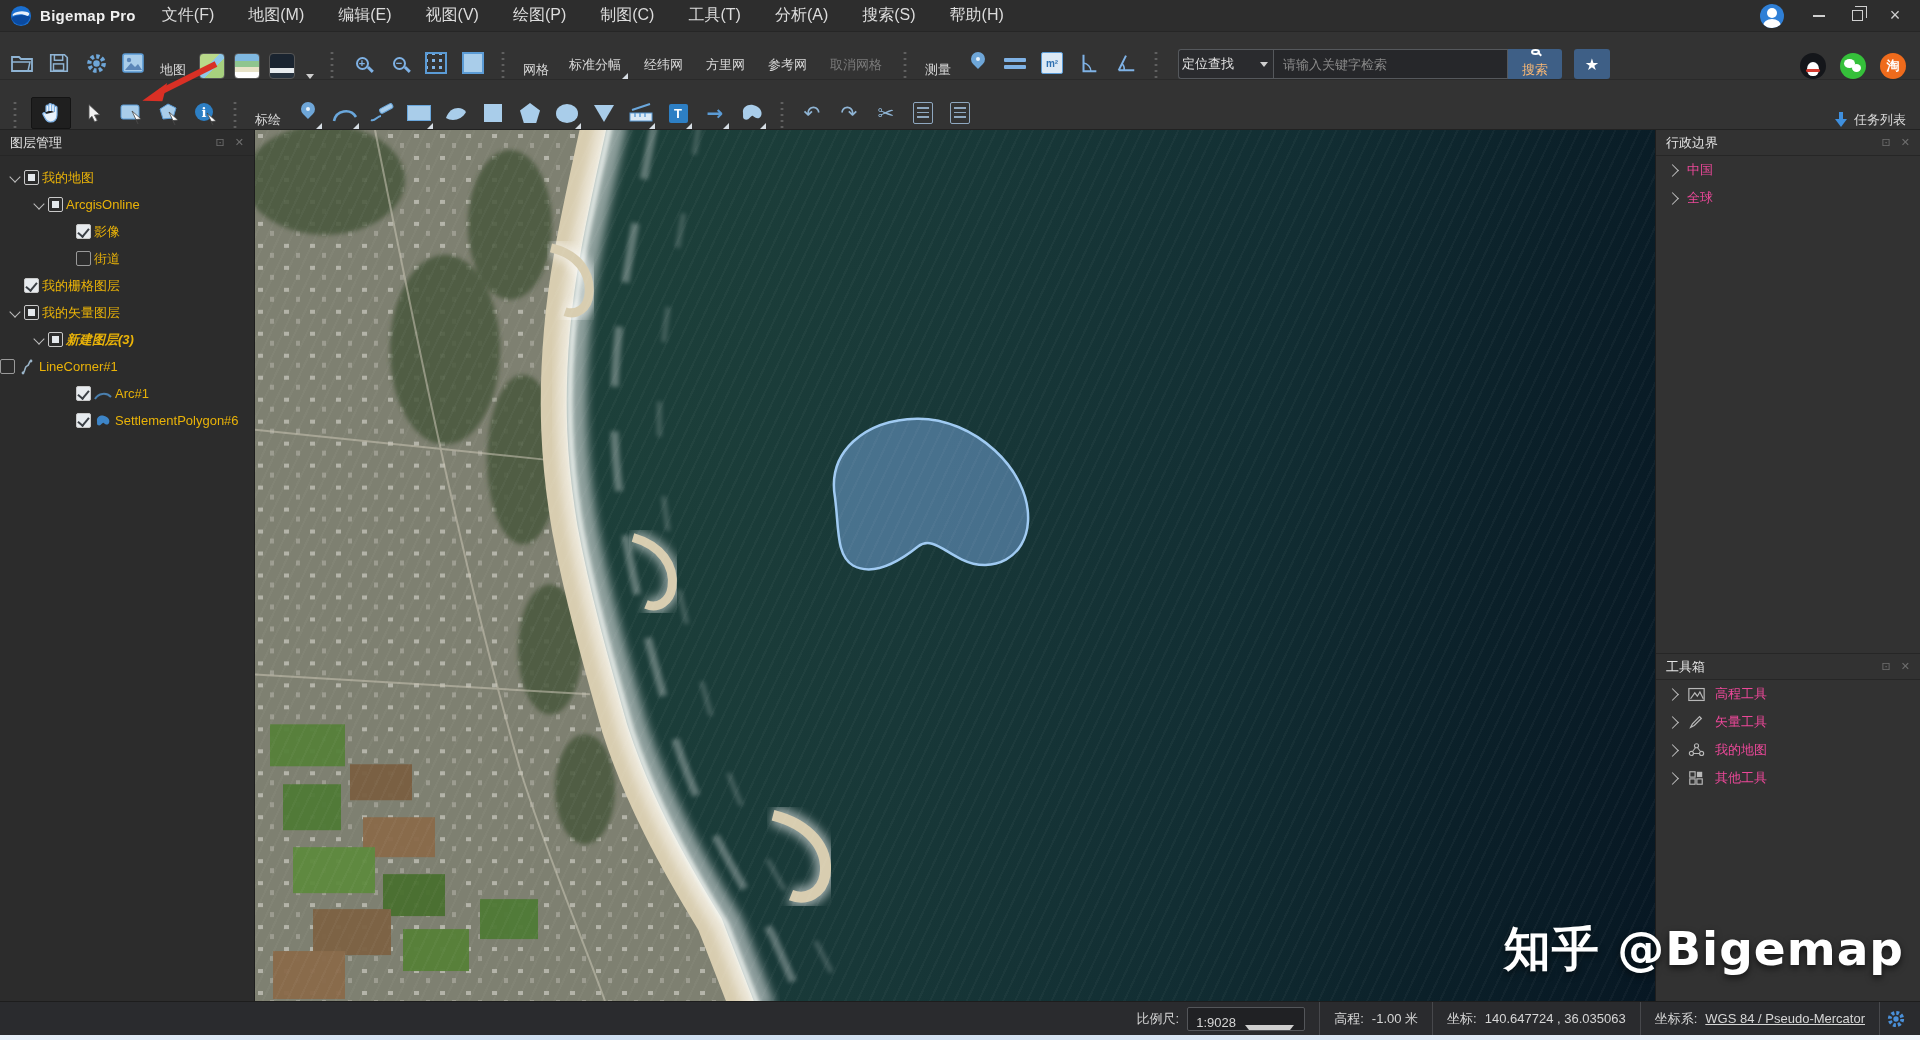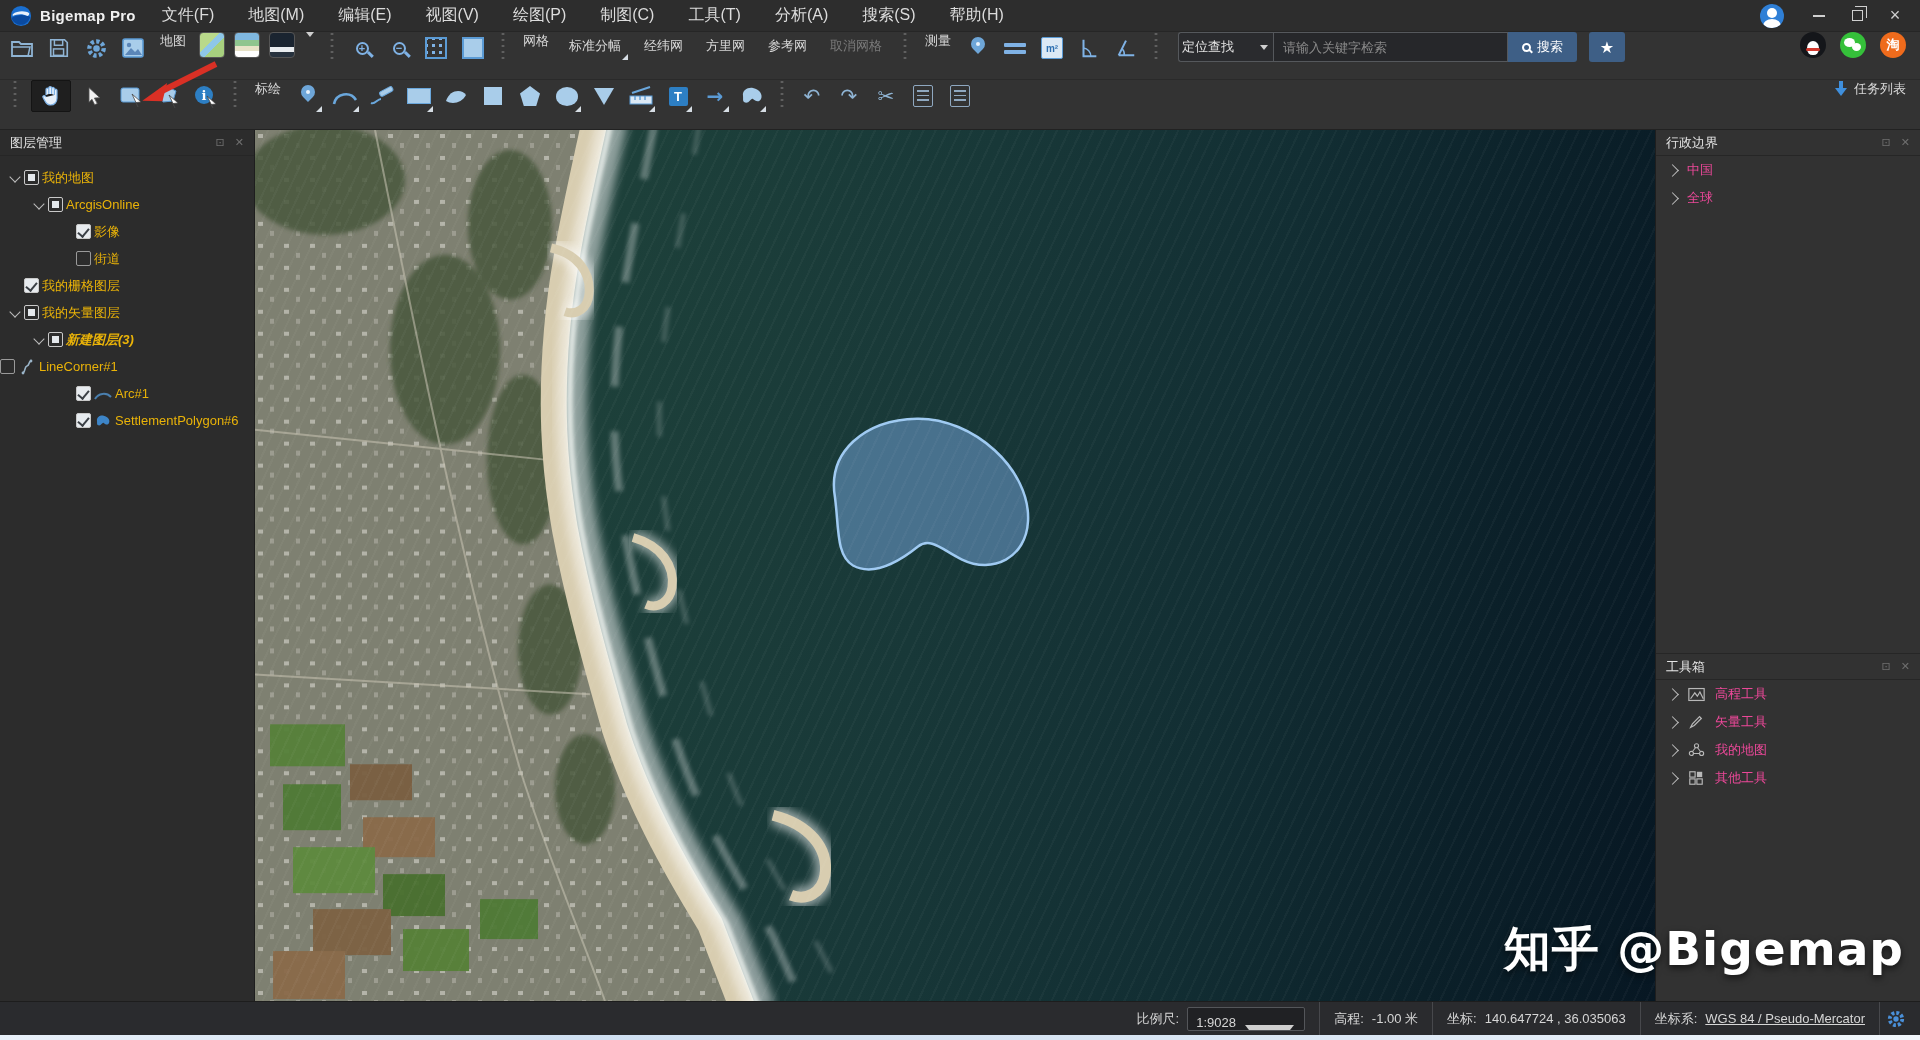--- a/index.html
+++ b/index.html
@@ -16,21 +16,21 @@
   .tb-right { margin-left:auto; display:flex; align-items:center; gap:4px; }
   .avatar { width:24px; height:24px; border-radius:50%; background:#2f7fd6; position:relative; overflow:hidden; margin-right:14px;}
   .avatar::before { content:""; position:absolute; left:7px; top:4px; width:10px; height:10px; border-radius:50%; background:#fff; }
   .avatar::after { content:""; position:absolute; left:3px; top:15px; width:18px; height:14px; border-radius:50%; background:#fff; }
   .winbtn { width:34px; height:26px; display:flex; align-items:center; justify-content:center; color:#cfcfcf; font-size:15px; }
   .winbtn .bar { width:12px; height:2px; background:#cfcfcf; }
   .winbtn .boxes { width:11px; height:11px; border:1.5px solid #cfcfcf; position:relative; }
   .winbtn .boxes::before { content:""; position:absolute; left:2px; top:-5px; width:11px; height:11px; border:1.5px solid #cfcfcf; border-left:none; border-bottom:none;}
 
   
-  .toolbar { background:#333333; display:flex; align-items:flex-start; padding:0 8px; gap:9px; flex:0 0 auto; }
+  .toolbar { background:#333333; display:flex; align-items:flex-end; padding:0 8px; gap:9px; flex:0 0 auto; }
   .toolbar1 { height:48px; border-bottom:1px solid #2a2a2a; position:relative;}
   .toolbar2 { height:50px; border-bottom:1px solid #222; }
   .vsep { width:6px; height:28px; background-image:radial-gradient(#6a6a6a 1px, transparent 1.2px); background-size:5px 6px; background-position:center; margin:0 4px; flex:0 0 auto;}
   .tbtn { min-width:28px; height:32px; display:flex; align-items:center; justify-content:center; position:relative; flex:0 0 auto; cursor:default;}
   .tbtn.active { background:#1f1f1f; border:1px solid #141414; border-radius:2px; width:40px; }
   .tlabel-group { color:#d8d8d8; font-size:13px; margin:0 4px; flex:0 0 auto;}
   .txtbtn { color:#d8d8d8; font-size:13px; padding:5px 7px; position:relative; flex:0 0 auto;}
   .txtbtn.disabled { color:#7a7a7a; }
   .corner::after { content:""; position:absolute; right:0px; bottom:0px; border-left:6px solid transparent; border-bottom:6px solid #d6dde4; }
   .thumb { width:26px; height:26px; border-radius:4px; border:1px solid #555; flex:0 0 auto;}
@@ -55,21 +55,21 @@
   .shape-ellipse { width:22px; height:19px; background:#a9cdea; border-radius:50%; }
   .shape-cone { width:0; height:0; border-left:10px solid transparent; border-right:10px solid transparent; border-top:17px solid #a9cdea; }
   .ttool { width:19px; height:19px; background:#2d7fc4; color:#fff; font-weight:bold; font-size:13px; display:flex; align-items:center; justify-content:center; border-radius:2px;}
   .glyph { color:#8fb4d4; font-size:20px; line-height:1; font-family:"DejaVu Sans",sans-serif;}
   .listic { width:20px; height:22px; border:1.5px solid #8fa8c0; border-radius:2px; display:flex; flex-direction:column; gap:3px; padding:4px 3px;}
   .listic i { height:1.5px; background:#8fa8c0; }
   .searchwrap { display:flex; align-items:center; margin-left:6px; }
   .locfind { height:30px; background:#2a2b2e; border:1px solid #55585c; border-right:none; border-radius:3px 0 0 3px; color:#e2e2e2; font-size:13px; display:flex; align-items:center; gap:24px; padding:0 3px; }
   .searchbox { width:235px; height:30px; background:#26272a; border:1px solid #55585c; color:#ddd; font-size:13px; padding:0 9px; outline:none;}
   .searchbox::placeholder { color:#8a8a8a; }
-  .searchbtn { height:30px; background:#3e5f86; border-radius:0 3px 3px 0; color:#ffffff; font-size:13px; display:flex; align-items:center; gap:6px; padding:0 14px;}
+  .searchbtn { height:30px; background:#3e5f86; border-radius:0 3px 3px 0; color:#fdba74; font-size:13px; display:flex; align-items:center; gap:6px; padding:0 14px;flex-direction:column;}
   .smag { width:9px; height:9px; border:2px solid #fff; border-radius:50%; position:relative;}
   .smag::after { content:""; position:absolute; width:5px; height:2px; background:#fff; transform:rotate(45deg); right:-4px; bottom:-2px;}
   .starbtn { width:36px; height:30px; background:#3e5f86; border-radius:3px; margin-left:12px; color:#fff; font-size:16px; display:flex; align-items:center; justify-content:center;}
   .social { display:flex; gap:14px; margin-left:auto; margin-right:6px; align-items:center;}
   .soc { width:26px; height:26px; border-radius:50%; position:relative; overflow:hidden;}
   .soc.qq { background:#14161a; }
   .soc.qq::before { content:""; position:absolute; left:7px; top:9px; width:12px; height:14px; background:#fff; border-radius:50% 50% 45% 45%; }
   .soc.qq::after { content:""; position:absolute; left:6px; top:16px; width:14px; height:3px; background:#d43a2f; border-radius:2px;}
   .soc.wechat { background:#35c03a; }
   .soc.wechat::before { content:""; position:absolute; left:4px; top:6px; width:11px; height:9px; background:#fff; border-radius:50%;}

